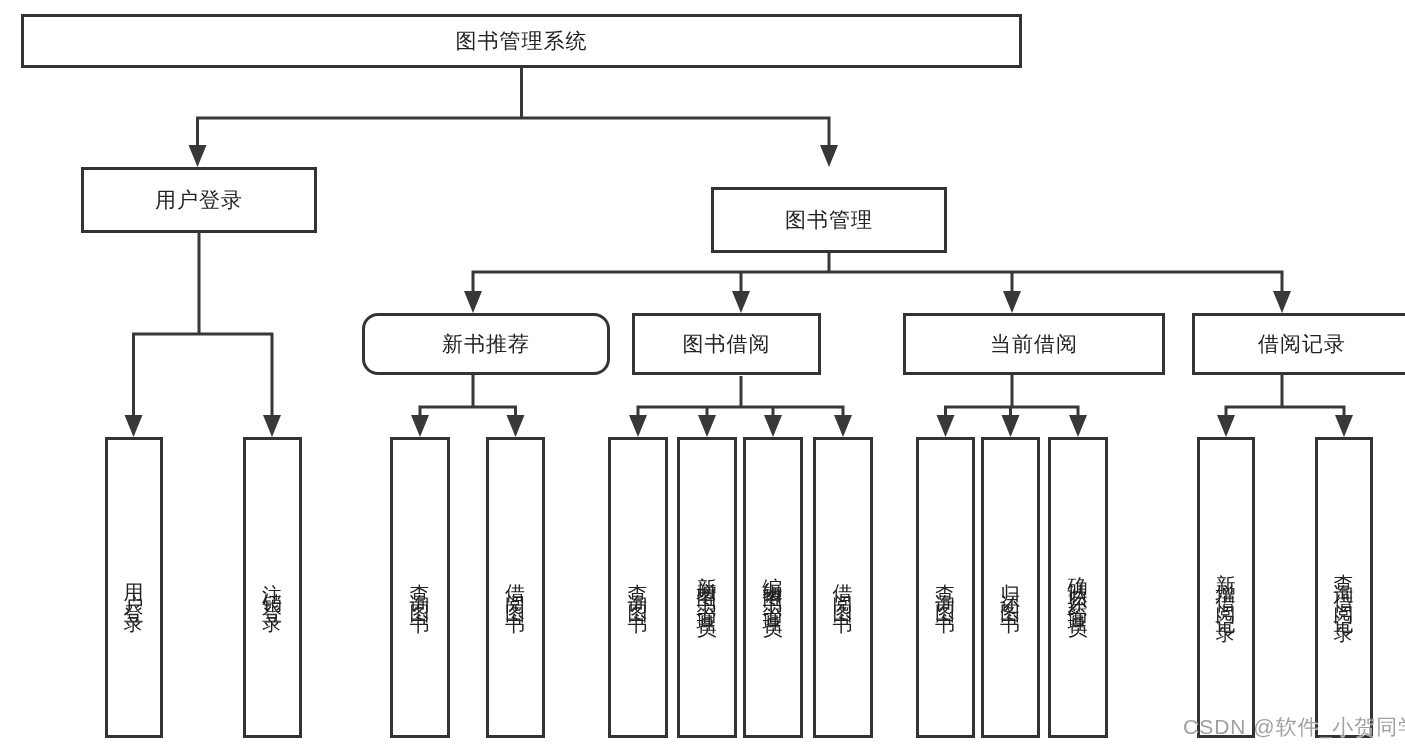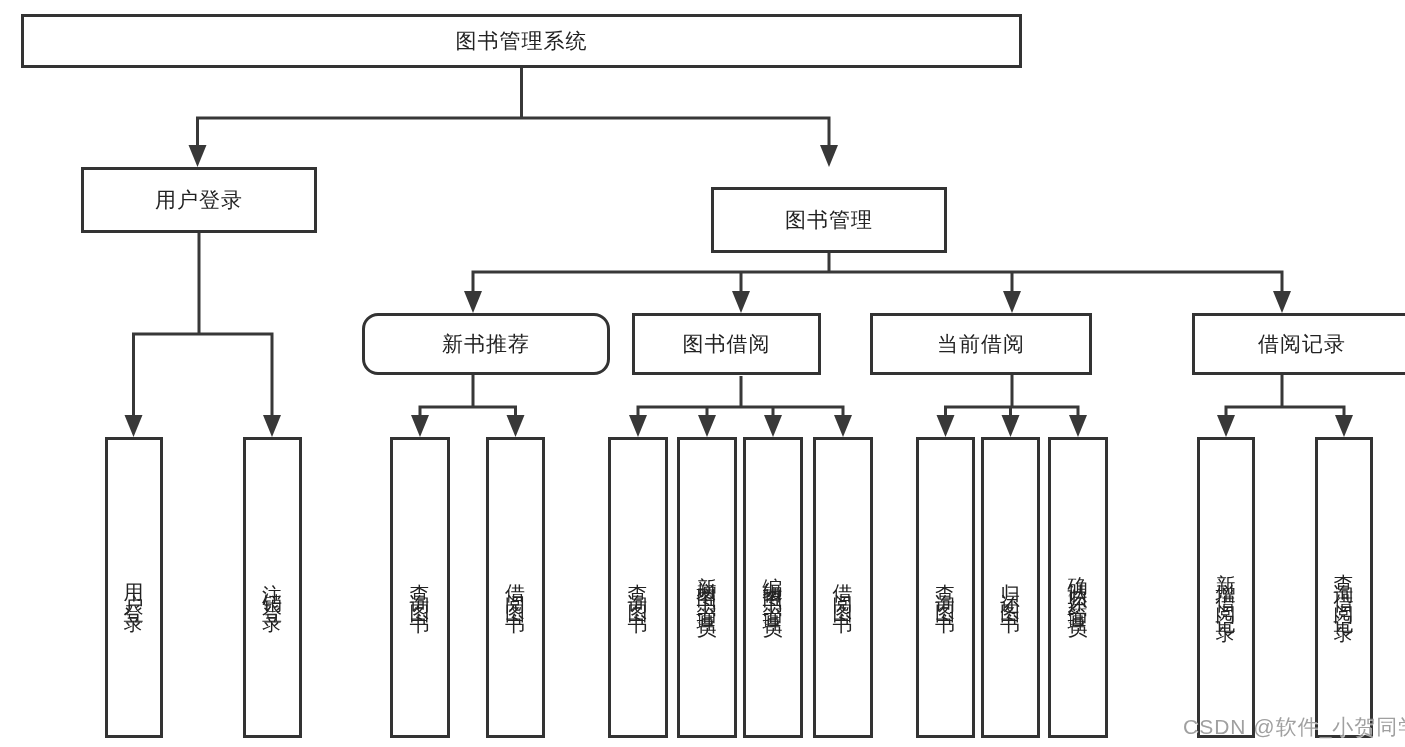--- a/index.html
+++ b/index.html
@@ -103,21 +103,21 @@
   <div class="node hnode" style="left:711px;top:167px;width:236px;height:66px;margin-top:20px;">
     <span>图书管理</span>
   </div>
 
   <div class="node hnode" style="left:362px;top:313px;width:248px;height:62px;border-radius:16px;">
     <span>新书推荐</span>
   </div>
   <div class="node hnode" style="left:632px;top:313px;width:189px;height:62px;">
     <span>图书借阅</span>
   </div>
-  <div class="node hnode" style="left:870px;top:313px;width:222px;height:62px;">
+  <div class="node hnode" style="left:903px;top:313px;width:262px;height:62px;">
     <span>当前借阅</span>
   </div>
   <div class="node hnode" style="left:1172px;top:313px;width:220px;height:62px;margin-left:20px;">
     <span>借阅记录</span>
   </div>
 
   <div class="node vnode" style="left:105px;top:437px;width:58px;height:301px;">
     <span>用户登录</span>
   </div>
   <div class="node vnode" style="left:243px;top:437px;width:59px;height:301px;">

